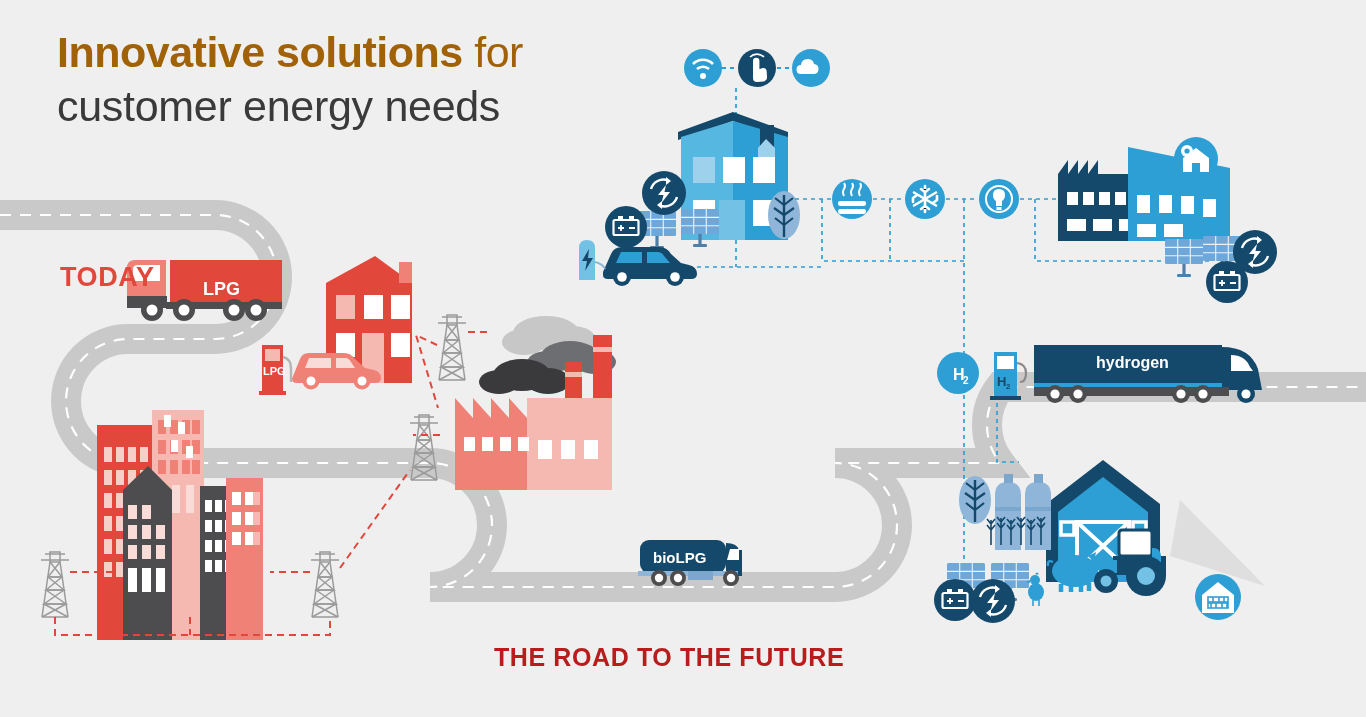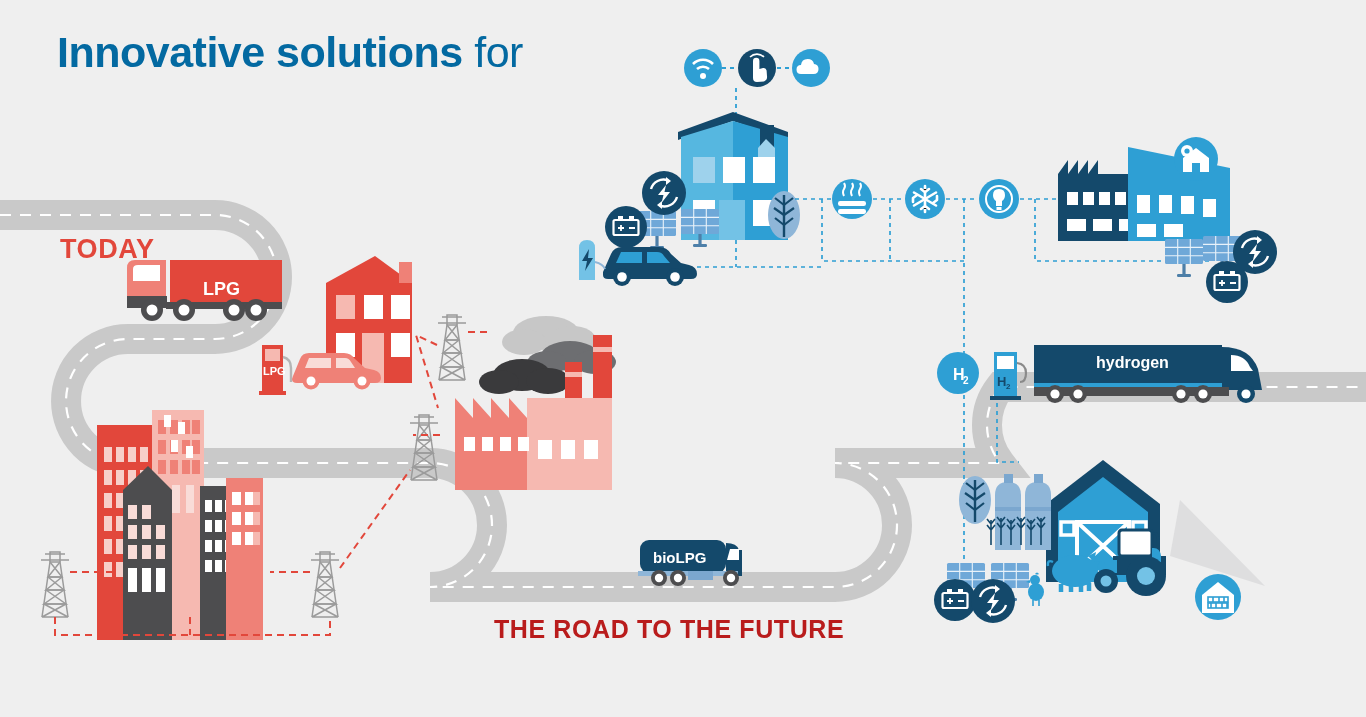--- a/index.html
+++ b/index.html
@@ -5,25 +5,25 @@
   html,body{margin:0;padding:0;}
   body{
     width:1366px;height:717px;overflow:hidden;
     background:#efefef;
     font-family:"Liberation Sans", sans-serif;
     position:relative;
   }
   #stage{position:absolute;left:0;top:0;width:1366px;height:717px;}
   #stage svg{display:block;}
   .ttl{position:absolute;left:57px;top:25px;width:600px;pointer-events:none;}
-  .ttl .l1{font-size:43px;line-height:54px;color:#0369a1;letter-spacing:-0.5px;}
+  .ttl .l1{font-size:43px;line-height:54px;color:#a16207;letter-spacing:-0.5px;}
   .ttl .l1 b{font-weight:bold;}
   .ttl .l1 span.lt{font-weight:normal;}
   .ttl .l2{font-size:43px;line-height:54px;color:#3a3a3a;font-weight:normal;letter-spacing:-0.3px;}
-  .lbl{position:absolute;pointer-events:none;}
+  .lbl{position:absolute;pointer-events:none;margin-top:28px;}
   #today-label{left:60px;top:234px;font-size:27px;font-weight:bold;color:#e2473b;letter-spacing:0.6px;}
   #future-label{left:494px;top:615px;font-size:25px;font-weight:bold;color:#b91c1c;letter-spacing:0.6px;}
 </style>
 </head>
 <body>
 
 <div id="stage">
 <svg width="1366" height="717" viewBox="0 0 1366 717" xmlns="http://www.w3.org/2000/svg">
   <defs>
     <g id="g-solar">
@@ -607,16 +607,17 @@
       <path d="M 1211 603 L 1211 608 M 1216 603 L 1216 608 M 1222 603 L 1222 608 M 1227 603 L 1227 608"></path>
     </g>
   </g>
 <text x="203" y="295" font-family="Liberation Sans, sans-serif" font-size="18" font-weight="bold" fill="#ffffff">LPG</text>
       <text x="263" y="375" font-family="Liberation Sans, sans-serif" font-size="11" font-weight="bold" fill="#ffffff">LPG</text>
     </svg>
 </div>
 
 <div class="ttl">
   <div class="l1"><b>Innovative solutions</b><span class="lt"> for</span></div>
+  <div class="l2">customer energy needs</div>
 </div>
 
 <div class="lbl" id="today-label">TODAY</div>
 <div class="lbl" id="future-label">THE ROAD TO THE FUTURE</div>
 
 </body></html>

